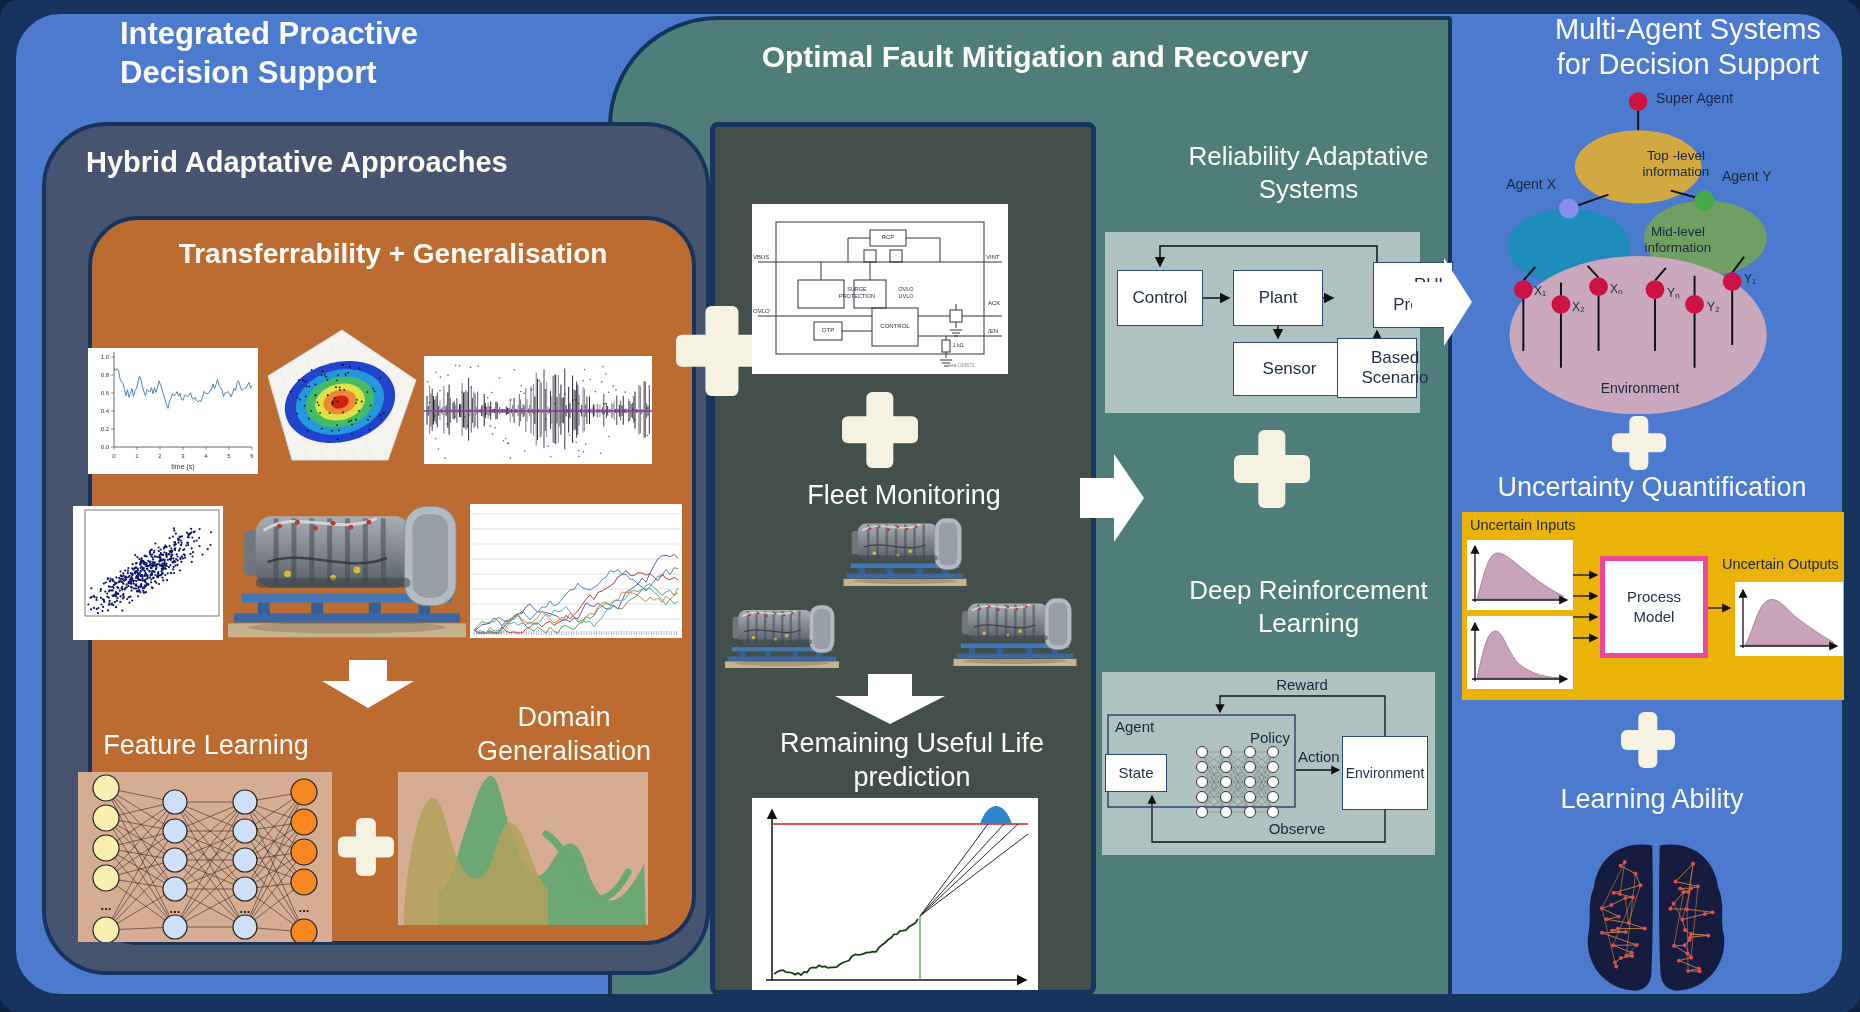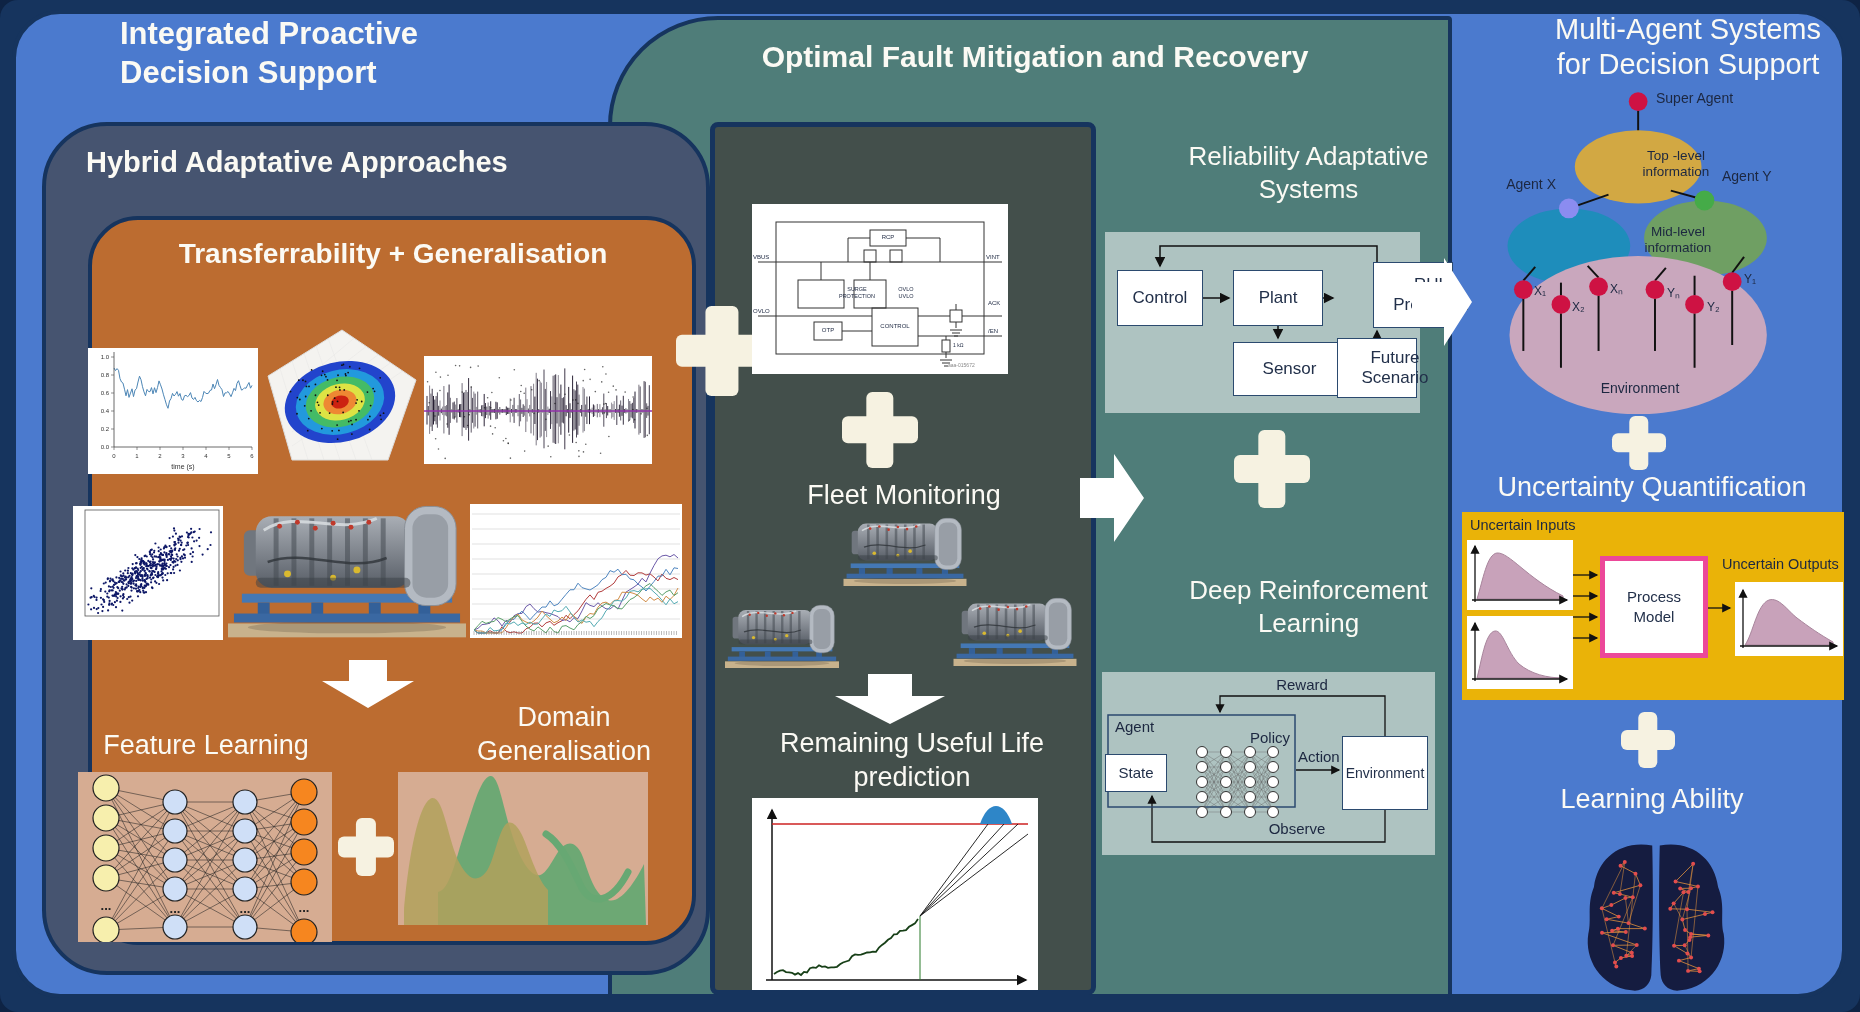--- a/index.html
+++ b/index.html
@@ -1336,21 +1336,21 @@
     <div class="wbox" style="left:128px;top:38px;width:90px;height:56px;">
       <span>Plant</span>
       </div>
     <div class="wbox pre" style="left:232px;top:30px;width:80px;height:66px;">
       <span class="pre">RUL
 Prediction</span></div>
     <div class="wbox" style="left:128px;top:110px;width:113px;height:54px;">
       <span>Sensor</span>
       </div>
     <div class="wbox" style="left:232px;top:106px;width:80px;height:60px;">
-      <span class="pre">Future
+      <span class="pre">Based
 Scenario</span>
       </div>
   </div>
 
   <div class="plus" style="left:1234px;top:430px;width:76px;height:78px;"></div>
 
   <div class="abs wt ctr pre" style="left:1100px;top:574px;width:345px;font-size:26px;line-height:33px;">Deep Reinforcement
 Learning</div>
 
   <div class="abs" style="left:1102px;top:672px;width:333px;height:183px;background:#aec3c1;">

